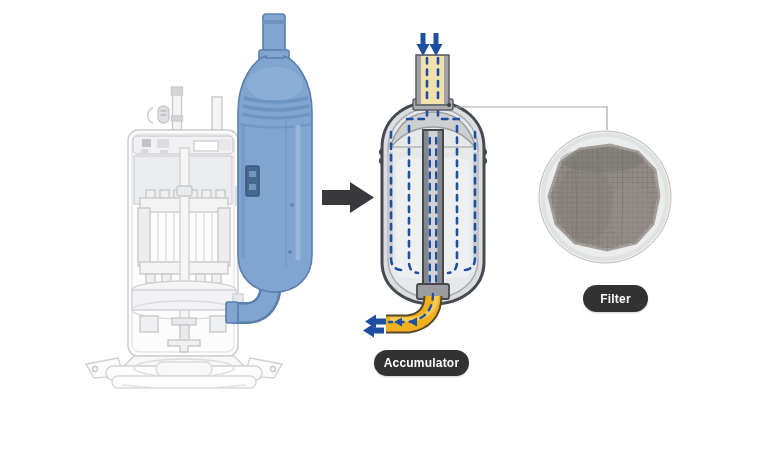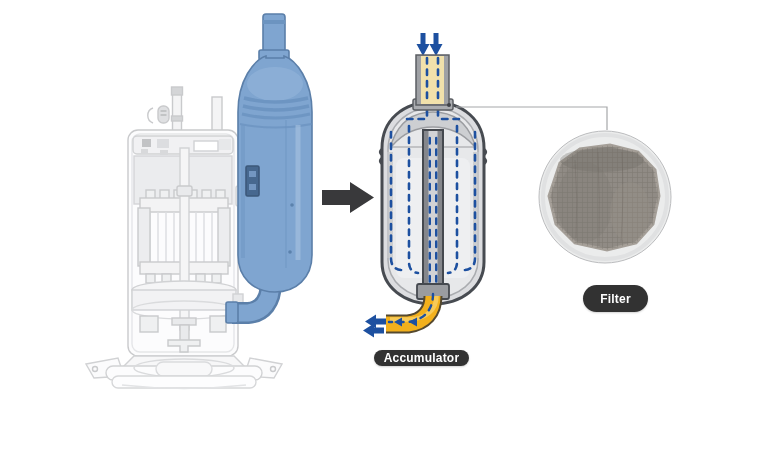--- a/index.html
+++ b/index.html
@@ -11,21 +11,21 @@
     display:flex; align-items:center; justify-content:center;
     background:var(--badge-bg,#323232);
     color:var(--badge-text,#fff);
     border-radius:14px;
     font-weight:bold;
     font-size:12px;
     line-height:1;
     box-shadow:0 1px 2px rgba(0,0,0,.18);
     letter-spacing:.2px;
   }
-  .badge-accumulator{left:374px; top:350px; width:95px; height:16px;}
+  .badge-accumulator{left:374px; top:350px; width:95px; height:26px;}
   .badge-filter{left:583px; top:285px; width:65px; height:27px;}
 </style>
 </head>
 <body>
 
 <div class="canvas">
 
 <svg class="scene-svg" width="768" height="460" viewBox="0 0 768 460">
   <defs>
     <pattern id="meshTex" width="5" height="5" patternUnits="userSpaceOnUse">

